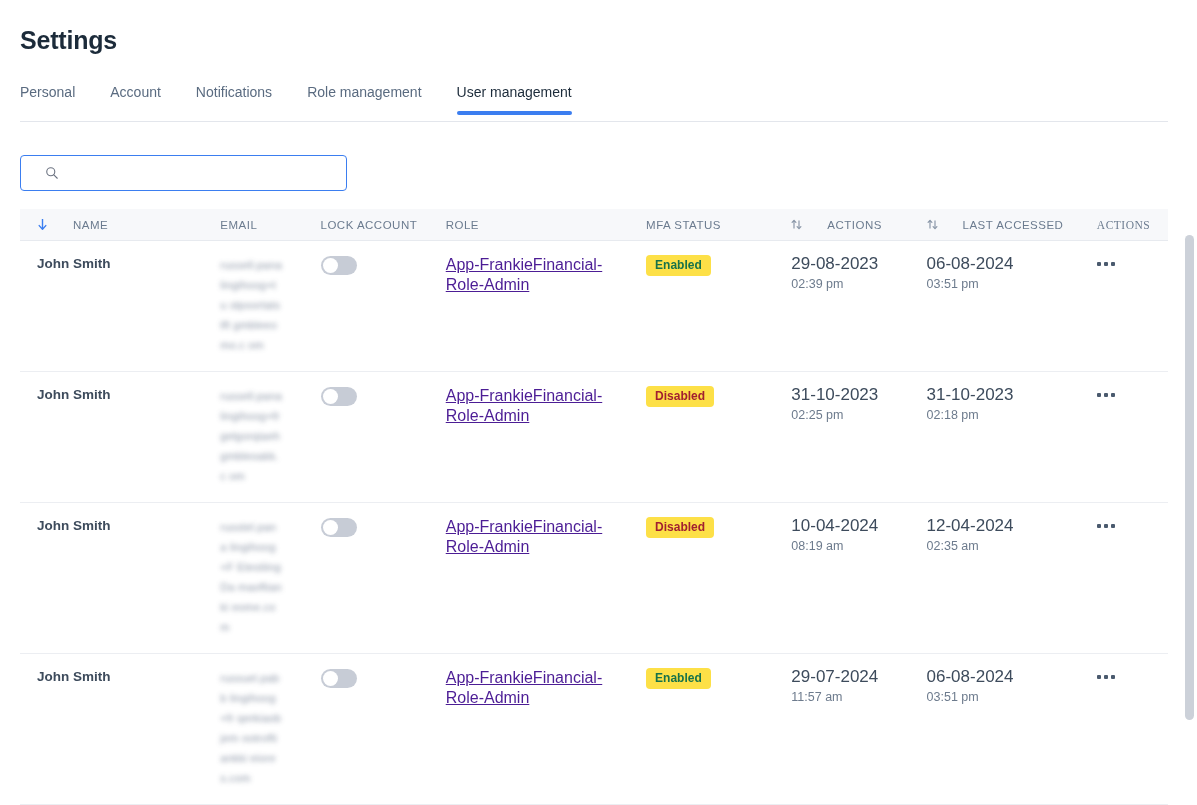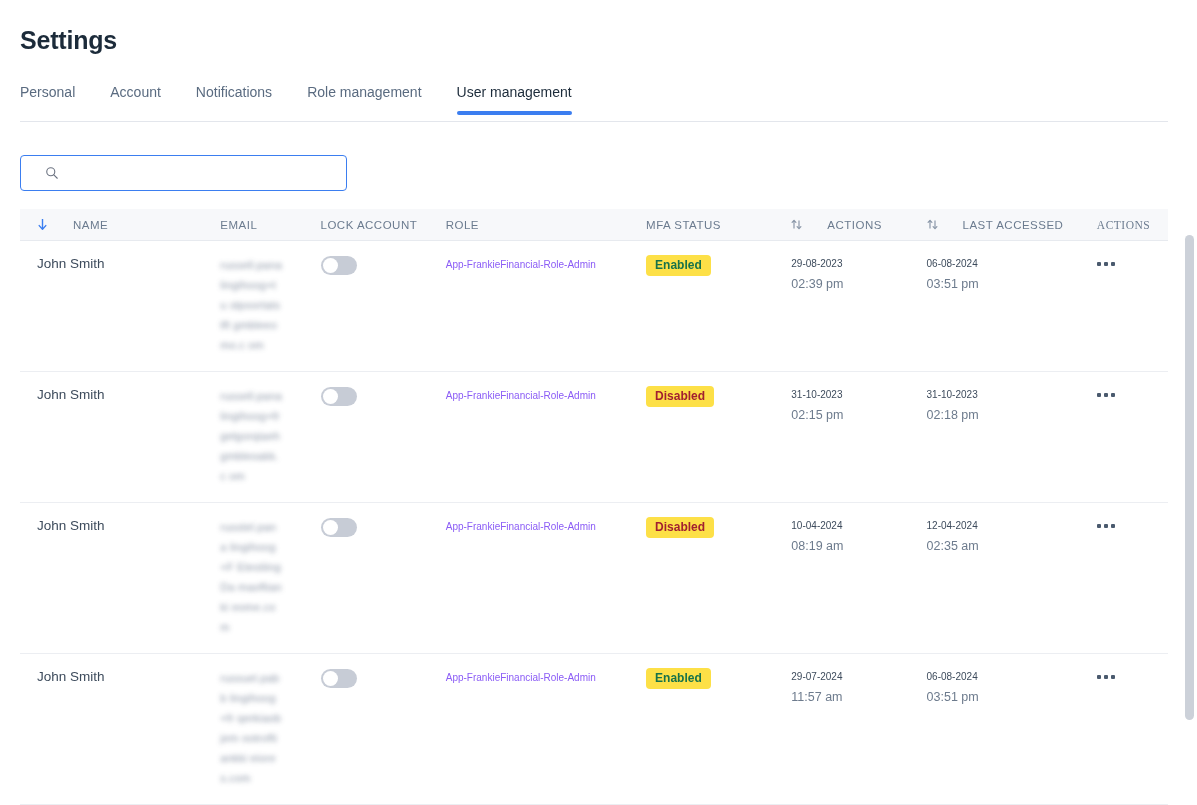--- a/index.html
+++ b/index.html
@@ -142,34 +142,34 @@
   .th-inner { display: flex; align-items: flex-end; gap: 25px; }
   .sort-icon { display: inline-block; width: 11px; height: 13px; flex: 0 0 11px; }
 
   table.users tbody td {
     border-bottom: 1px solid #eceef2;
     vertical-align: top;
     padding: 14px 0 16px 0;
     font-size: 13.5px;
     color: #3d4b5c;
   }
-  .col-name   { width: 200px; padding-left: 17px !important; }
+  .col-name   { width: 200px; padding-left: 17px !important; font-weight: bold; }
   .col-email  { width: 100px; }
   .col-lock   { width: 125px; }
   .col-role   { width: 200px; }
   .col-mfa    { width: 145px; }
   .col-created{ width: 135px; }
   .col-last   { width: 170px; }
   .col-actions{ width: 71px; font-family: Liberation Serif, serif; }
 
   th.col-name   { padding-left: 17px; }
   th.col-email, td.col-email { padding-left: 0; margin-left: 32px; }
 
   .cell-name { color: #3d4b5c; font-size: 13.5px; line-height: 18px; }
-  .cell-role { color: #8b5cf6; font-size: 10px; line-height: 20px; padding-right: 34px; }
+  .cell-role { color: #4c1d95; font-size: 16px; line-height: 20px; padding-right: 34px; text-decoration: underline; }
 
   
   .email-redacted {
     display: block;
     width: 62px;
     filter: blur(2.6px);
     opacity: .85;
     font-size: 11px;
     line-height: 20px;
     color: #7b8699;
@@ -202,21 +202,21 @@
     padding: 3px 9px 4px 9px;
     border-radius: 4px;
     font-size: 12px;
     line-height: 14px;
     font-weight: bold;
   }
   .badge.enabled  { background: #fde047; color: #17724a; }
   .badge.disabled { background: #fde047; color: #a22030; }
 
   
-  .date-main { font-size: 10px; color: #3d4b5c; line-height: 17px; }
+  .date-main { font-size: 17px; color: #3d4b5c; line-height: 17px; }
   .date-sub  { font-size: 12.5px; color: #6d7b8d; line-height: 17px; margin-top: 4px; }
 
   
   .dots-btn {
     background: none; border: none; cursor: pointer;
     padding: 0; margin: 0;
     display: flex; align-items: center; gap: 3px;
     height: 18px;
   }
   .dots-btn i {
@@ -364,21 +364,21 @@
             <td class="col-email">
               <span class="email-redacted">russell.pana lingihoog+fr gelgorqiaeh gmbleoakk.c om</span>
             </td>
             <td class="col-lock"><span class="toggle"><span class="knob"></span></span></td>
             <td class="col-role">
               <div class="cell-role">App-FrankieFinancial-Role-Admin</div>
             </td>
             <td class="col-mfa"><span class="badge disabled">Disabled</span></td>
             <td class="col-created">
               <div class="date-main">31-10-2023</div>
-              <div class="date-sub">02:15 pm</div>
+              <div class="date-sub">02:25 pm</div>
             </td>
             <td class="col-last">
               <div class="date-main">31-10-2023</div>
               <div class="date-sub">02:18 pm</div>
             </td>
             <td class="col-actions">
               <button class="dots-btn">
                 <i></i>
                 <i></i>
                 <i></i>

